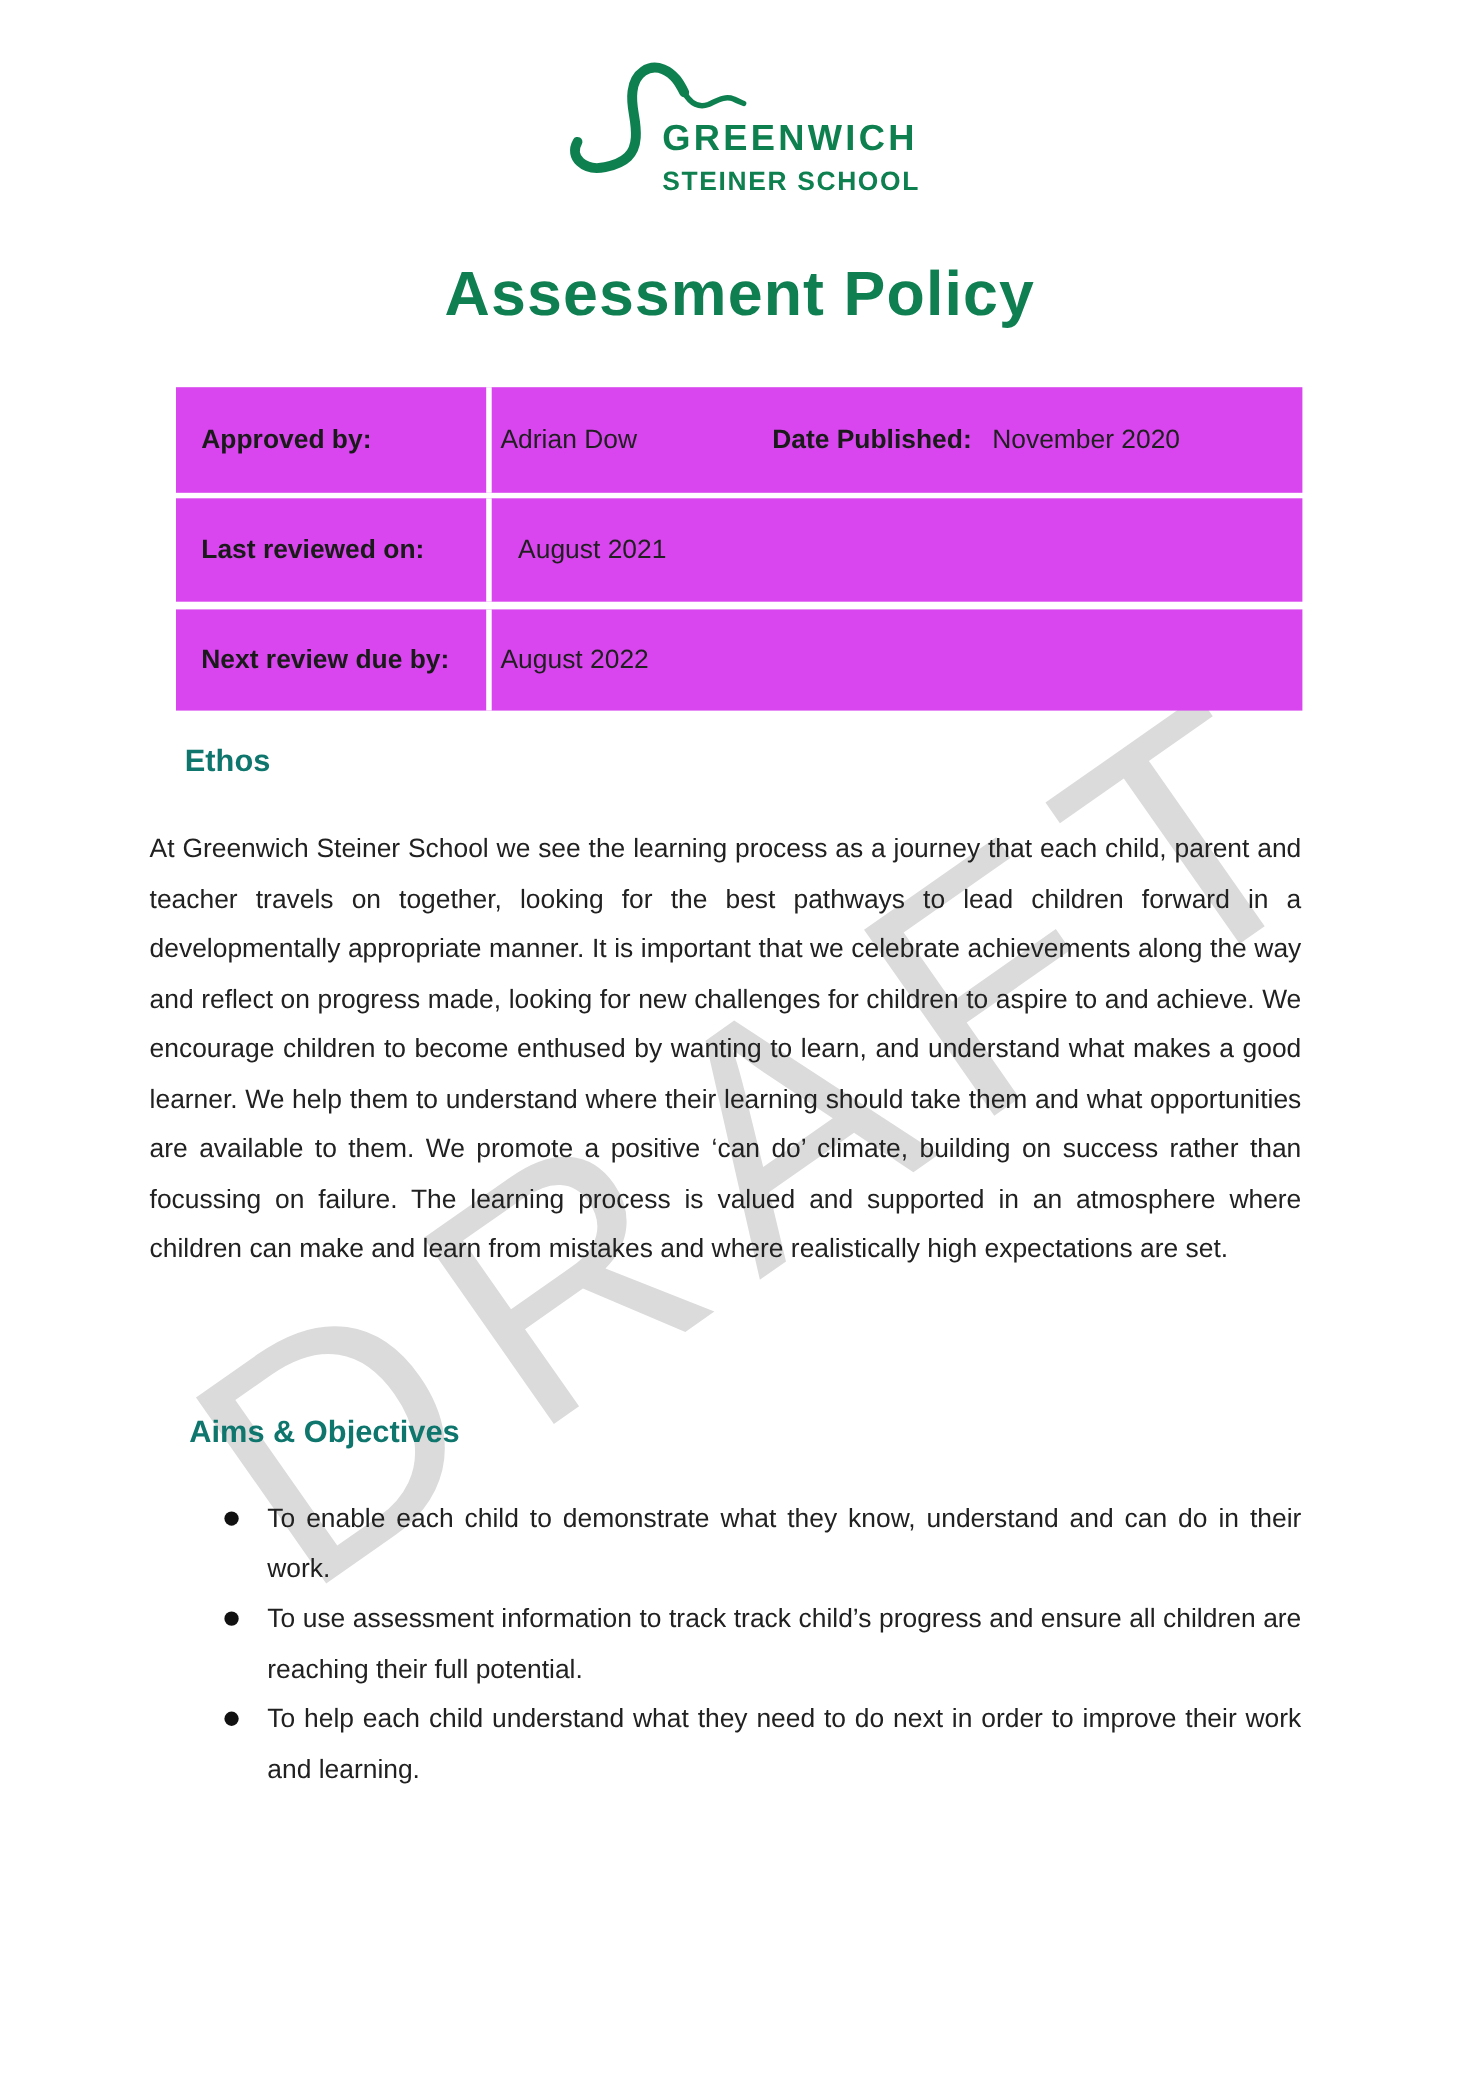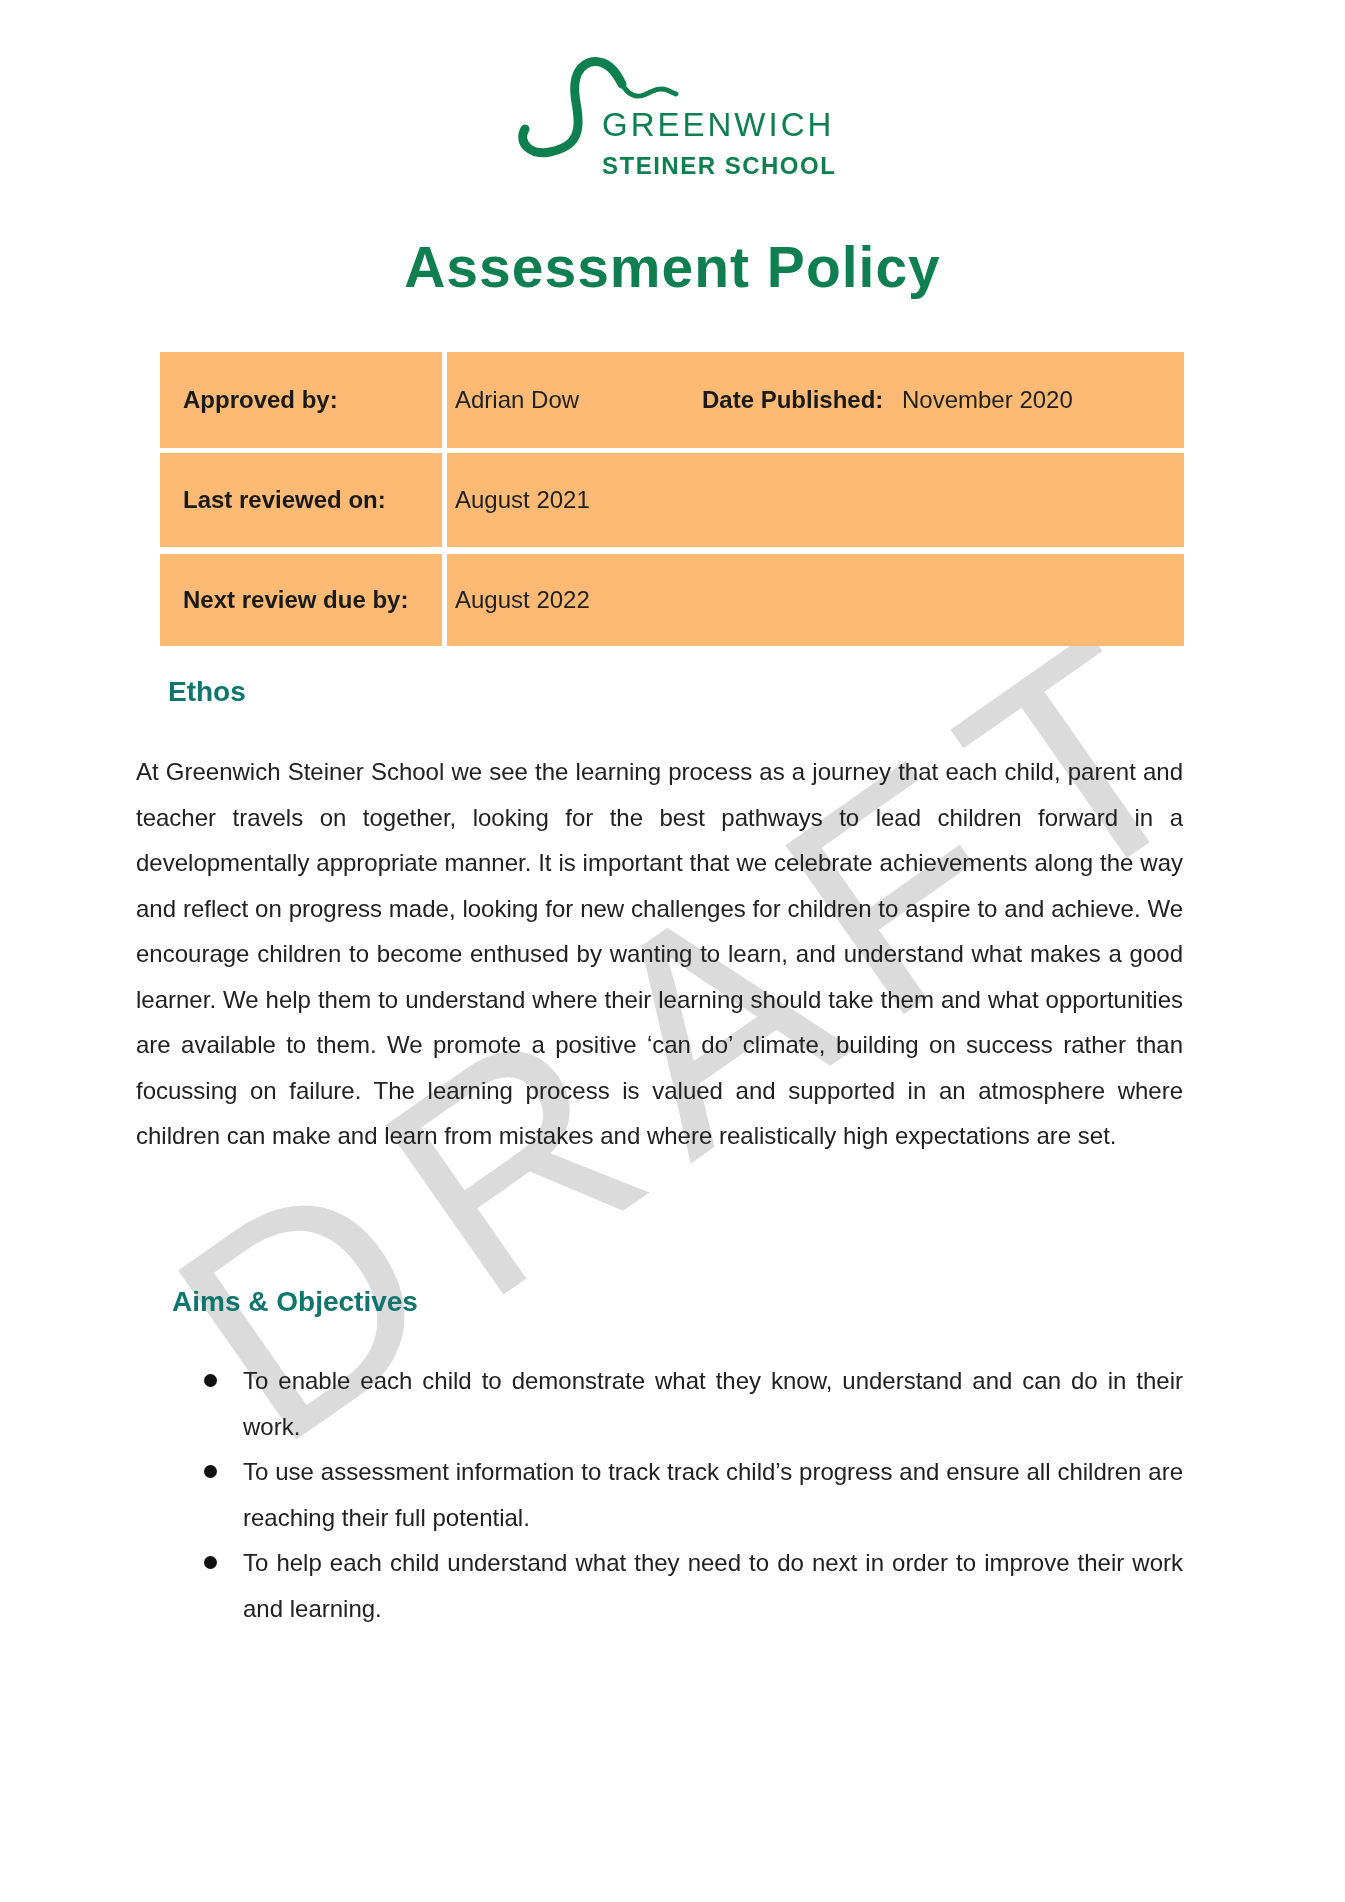--- a/index.html
+++ b/index.html
@@ -18,37 +18,37 @@
     color:#dbdbdb;
     transform:rotate(-35deg);transform-origin:center;
     z-index:0;user-select:none;white-space:nowrap;
   }
 
   .content{position:absolute;left:0;top:0;width:1345px;height:1902px;z-index:1;}
 
   
   .logo{position:absolute;left:517px;top:53px;width:320px;height:145px;color:#0e8050;}
   .logo svg{position:absolute;left:0;top:0;}
-  .logo-line1{position:absolute;left:85px;top:55px;font-size:33px;font-weight:400;letter-spacing:3px;line-height:34px;white-space:nowrap;}
+  .logo-line1{position:absolute;left:85px;top:55px;font-size:33px;font-weight:700;letter-spacing:3px;line-height:34px;white-space:nowrap;}
   .logo-line2{position:absolute;left:85px;top:100px;font-size:24px;font-weight:700;letter-spacing:1.5px;line-height:26px;white-space:nowrap;}
 
   
   .doc-title{
     position:absolute;left:0;top:236px;width:1345px;text-align:center;
     font-size:57px;font-weight:700;letter-spacing:1px;line-height:62px;
     color:#0f7f52;
   }
 
   
   .meta-table{position:absolute;left:160px;top:352px;width:1024px;}
-  .meta-row{background:#fdba74;display:grid;align-items:center;font-size:24px;}
+  .meta-row{background:#d946ef;display:grid;align-items:center;font-size:24px;}
   .meta-row .cell-label{padding-left:23px;font-weight:700;color:#1a1a1a;}
   .meta-row .cell-value{padding-left:8px;color:#1f1f1f;}
   .row-1{height:96px;margin-bottom:5px;grid-template-columns:287px 250px 205px 1fr;}
-  .row-2{height:94px;margin-bottom:7px;grid-template-columns:287px 1fr;}
+  .row-2{height:94px;margin-bottom:7px;grid-template-columns:287px 1fr;gap:16px;}
   .row-3{height:92px;grid-template-columns:287px 1fr;}
   .divider-right{border-right:5px solid #ffffff;height:100%;display:flex;align-items:center;}
   .cell-label2{padding-left:5px;font-weight:700;color:#1a1a1a;}
   .cell-value2{color:#1f1f1f;}
 
   
   .section-heading{
     position:absolute;font-size:28px;font-weight:700;color:#0f766e;line-height:32px;white-space:nowrap;
   }
   .heading-ethos{left:168px;top:676px;}

